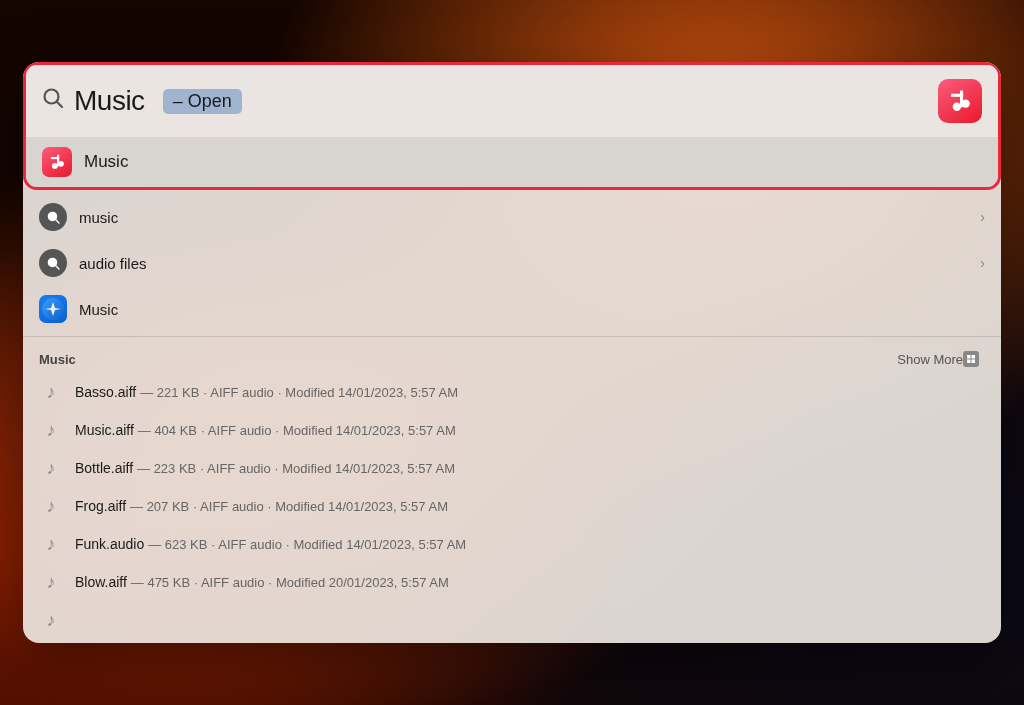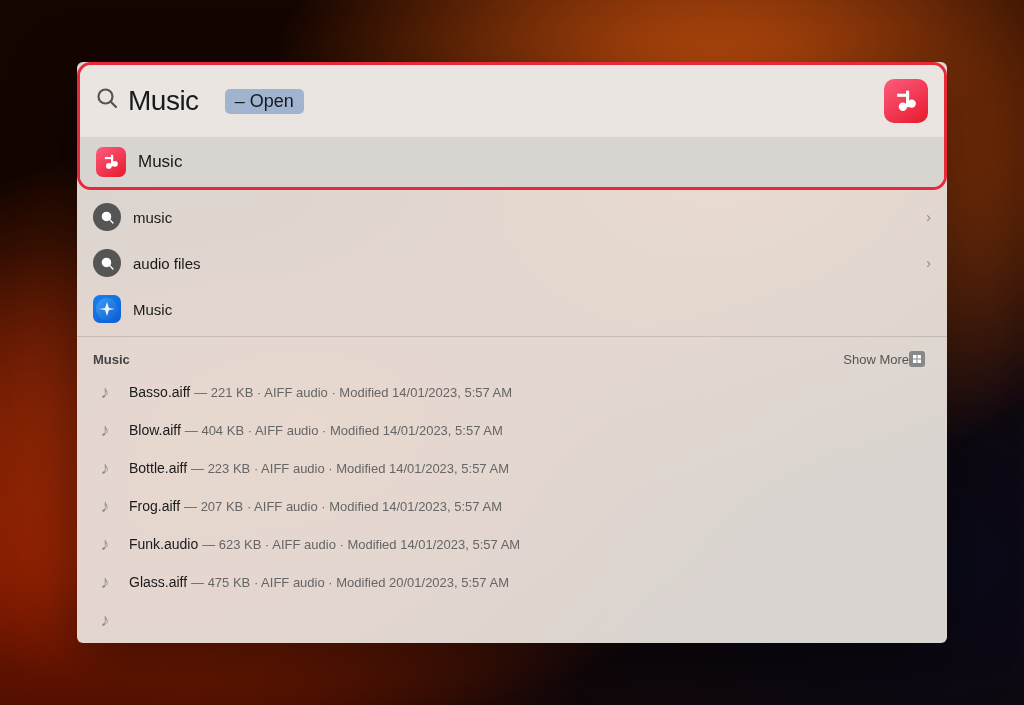--- a/index.html
+++ b/index.html
@@ -23,24 +23,24 @@
         radial-gradient(ellipse at 30% 60%, #c0390a 0%, transparent 50%),
         radial-gradient(ellipse at 70% 20%, #e05a10 0%, transparent 45%),
         radial-gradient(ellipse at 10% 80%, #8b1a00 0%, transparent 40%),
         radial-gradient(ellipse at 90% 80%, #0a0a1a 0%, transparent 50%),
         #150500;
     }
 
     .spotlight-container {
       position: relative;
       z-index: 10;
-      width: 870px;
+      width: 978px;
       background: rgba(235, 230, 225, 0.92);
       backdrop-filter: blur(20px);
-      border-radius: 6px;
+      border-radius: 16px;
       overflow: hidden;
       box-shadow: 0 20px 60px rgba(0,0,0,0.5);
     }
 
     
     .top-section {
       border: 3px solid #e8293a;
       border-radius: 14px;
       margin: 0;
       overflow: hidden;
@@ -67,21 +67,21 @@
       letter-spacing: -0.5px;
     }
 
     .search-open-badge {
       background: #a0b4d0;
       color: #1a1a1a;
       font-size: 18px;
       font-weight: 400;
       padding: 2px 10px;
       border-radius: 5px;
-      margin-left: 16px;
+      margin-left: 8px;
     }
 
     .music-app-icon {
       margin-left: auto;
       width: 44px;
       height: 44px;
       background: linear-gradient(145deg, #fc5c7d, #e8192c);
       border-radius: 10px;
       display: flex;
       align-items: center;
@@ -366,21 +366,21 @@
       <div class="file-icon">♪</div>
       <span class="file-name-full">
         <span class="file-name">Basso.aiff</span>
         <span class="file-meta"> — <span>221 KB · AIFF audio · Modified 14/01/2023, 5:57 AM</span></span>
       </span>
     </div>
 
     <div class="file-item">
       <div class="file-icon">♪</div>
       <span class="file-name-full">
-        <span class="file-name">Blow.aiff</span>
+        <span class="file-name">Music.aiff</span>
         <span class="file-meta"> — <span>404 KB · AIFF audio · Modified 14/01/2023, 5:57 AM</span></span>
       </span>
     </div>
 
     <div class="file-item">
       <div class="file-icon">♪</div>
       <span class="file-name-full">
         <span class="file-name">Bottle.aiff</span>
         <span class="file-meta"> — <span>223 KB · AIFF audio · Modified 14/01/2023, 5:57 AM</span></span>
       </span>
@@ -398,21 +398,21 @@
       <div class="file-icon">♪</div>
       <span class="file-name-full">
         <span class="file-name">Funk.audio</span>
         <span class="file-meta"> — <span>623 KB · AIFF audio · Modified 14/01/2023, 5:57 AM</span></span>
       </span>
     </div>
 
     <div class="file-item">
       <div class="file-icon">♪</div>
       <span class="file-name-full">
-        <span class="file-name">Glass.aiff</span>
+        <span class="file-name">Blow.aiff</span>
         <span class="file-meta"> — <span>475 KB · AIFF audio · Modified 20/01/2023, 5:57 AM</span></span>
       </span>
     </div>
 
     <div class="file-item">
       <div class="file-icon">♪</div>
     </div>
   </div>
 </div>
 

